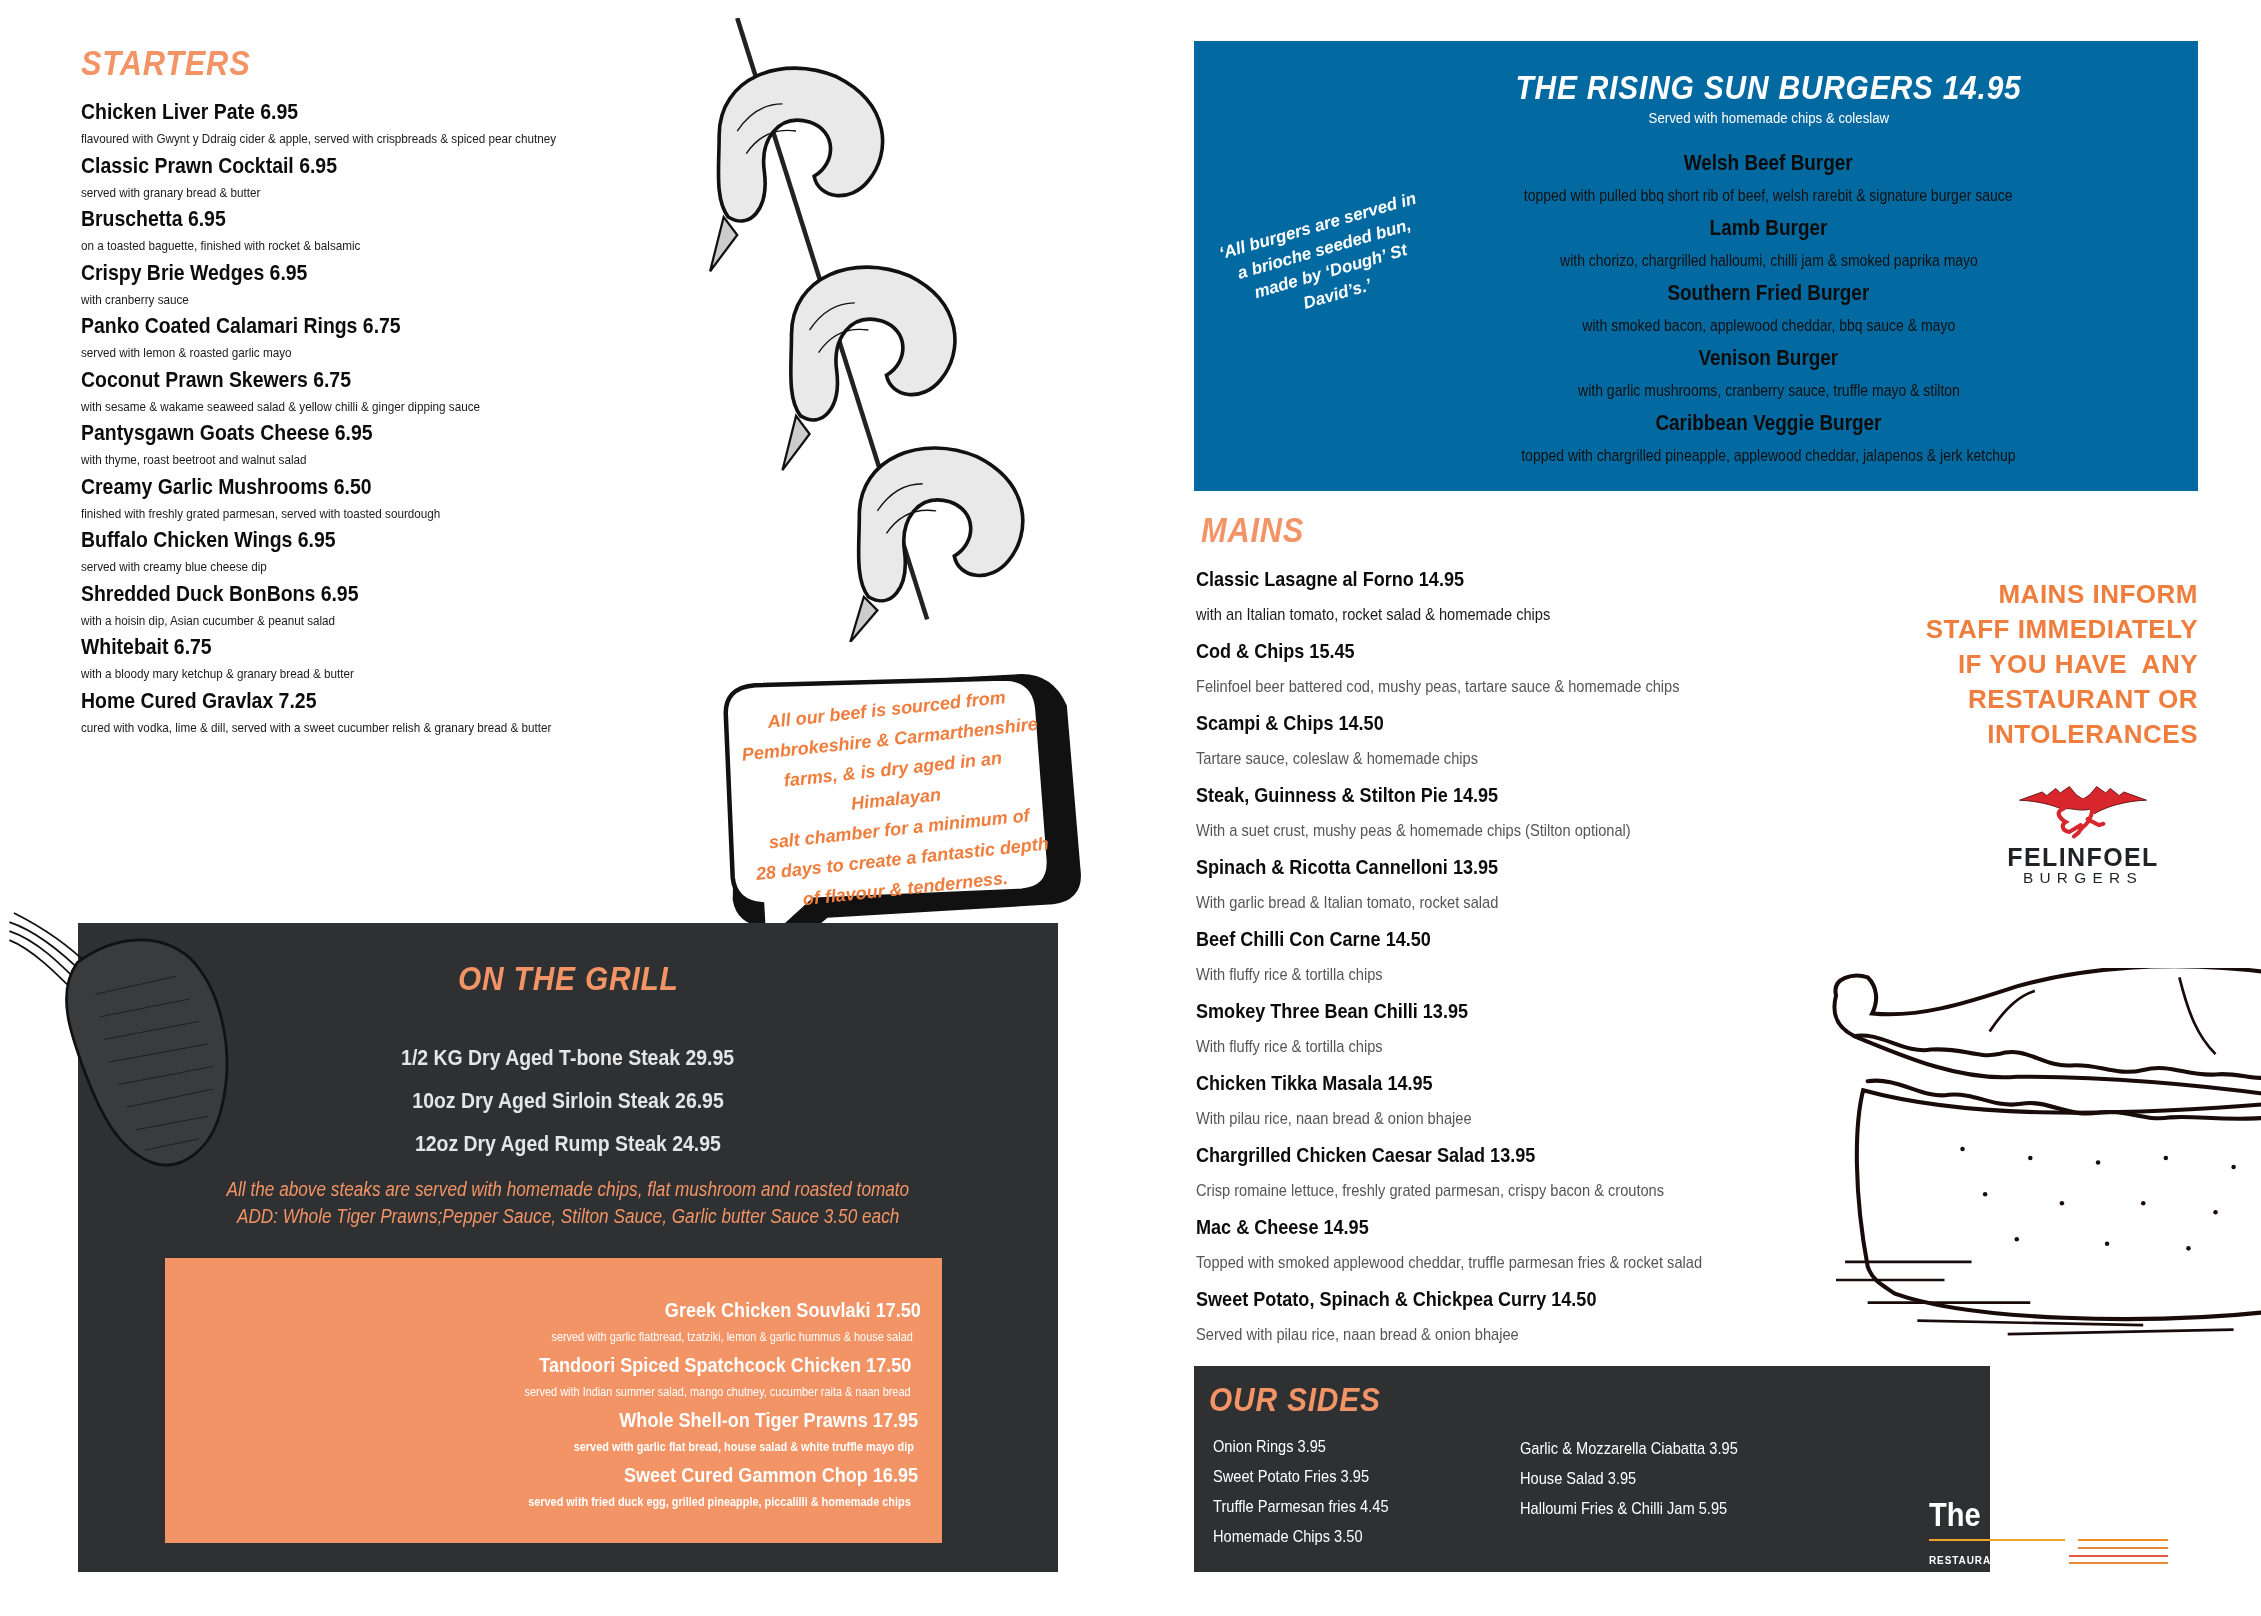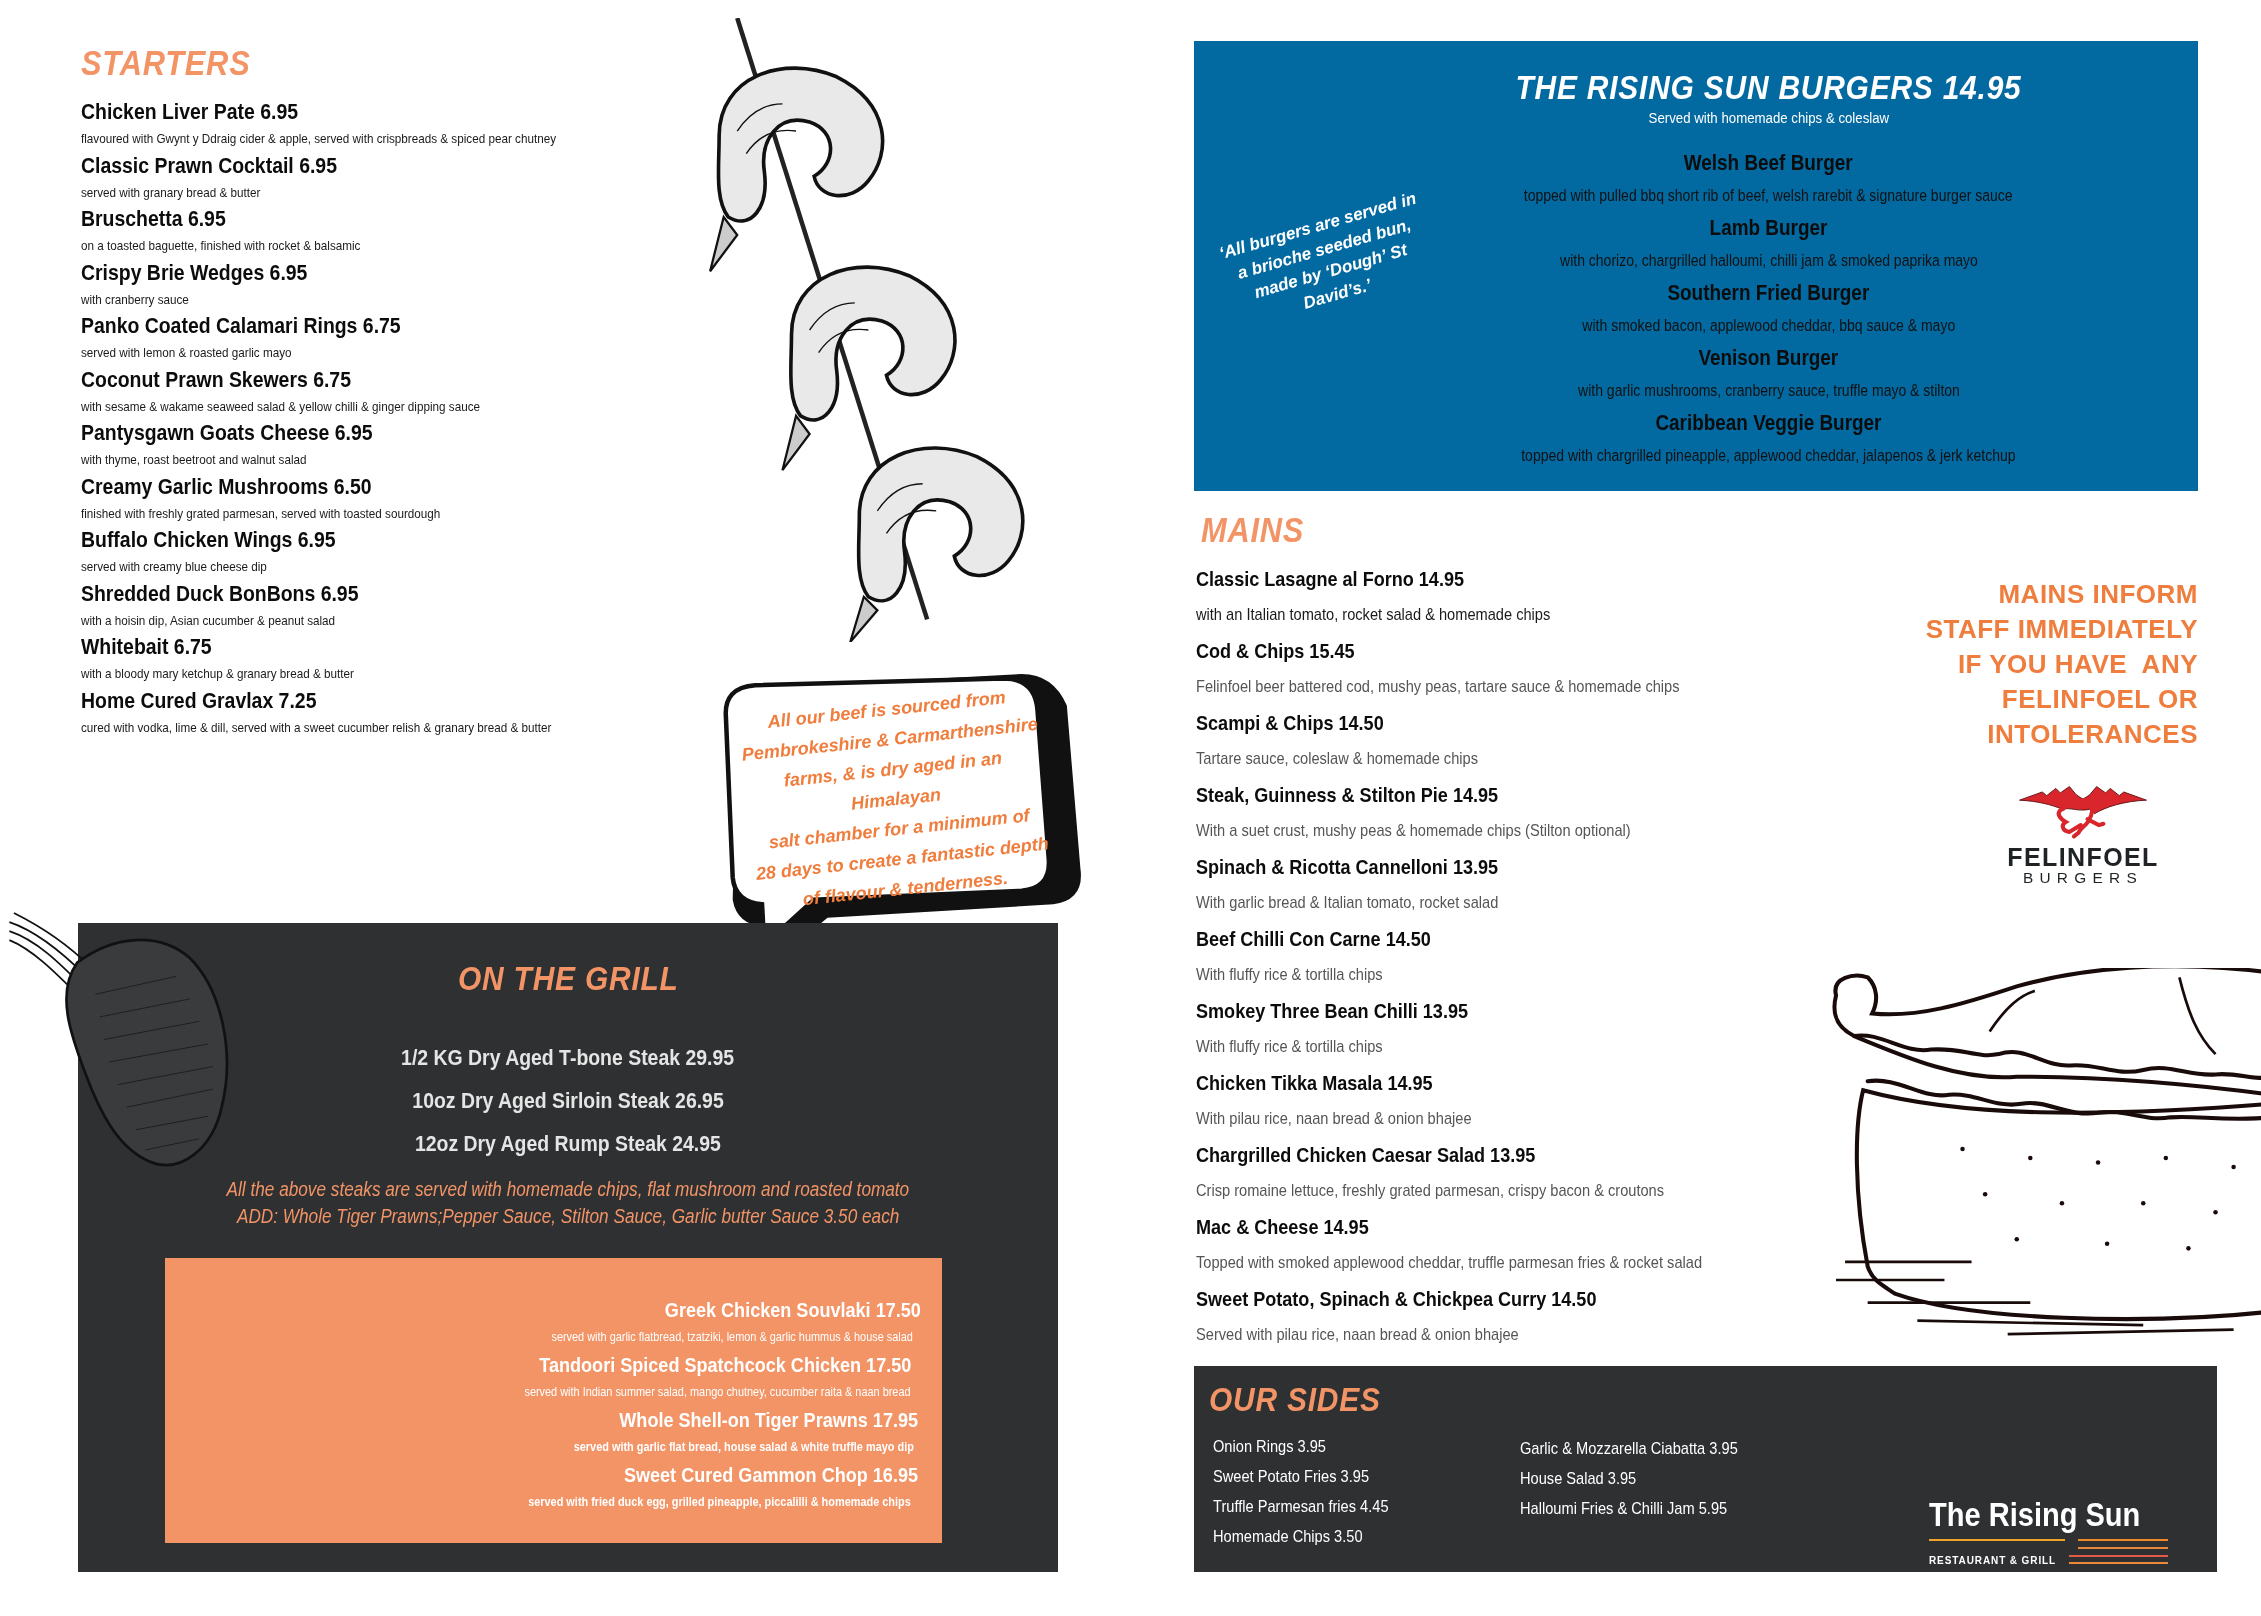--- a/index.html
+++ b/index.html
@@ -78,21 +78,21 @@
 
   
   #felinfoel { left:1981px; top:782px; width:204px; text-align:center; }
   #felinfoel-name { font-size:25px; font-weight:700; color:#1f2326; letter-spacing:1.4px; }
   #felinfoel-sub { font-size:15.4px; color:#1f2326; letter-spacing:6.3px; margin-top:-2.7px; }
 
   
   #pie-art { left:1827px; top:968px; width:445px; height:371px; }
 
   
-  #sides-panel { left:1194px; top:1366px; width:1000px; height:206px; background:#2e3032;padding-left:23px; }
+  #sides-panel { left:1194px; top:1366px; width:796px; height:206px; background:#2e3032; }
   #sides-title { left:14.5px; top:13.6px; font-size:34px; }
   .sides-col { top:66px; color:#fff; font-size:17px; line-height:30px; }
   .sides-col div span { display:inline-block; transform:scaleX(0.86); transform-origin:left center; white-space:nowrap; }
   #sides-col-1 { left:19px; }
   #sides-col-2 { left:326px; top:68px; }
   #rising-logo { left:735px; top:131px; width:244px; }
   #rising-name { color:#fff; font-size:33px; font-weight:700; line-height:36px; white-space:nowrap;
                  transform:scaleX(0.88); transform-origin:left center; }
   #rising-sub { color:#fff; font-size:10px; font-weight:700; letter-spacing:0.9px; margin-top:6.3px; }
   .rl { position:absolute; height:1.8px; }
@@ -296,21 +296,21 @@
   <div>
       <div class="mn-name">Sweet Potato, Spinach &amp; Chickpea Curry 14.50</div>
       <div class="mn-desc">Served with pilau rice, naan bread &amp; onion bhajee</div>
     </div>
 </div>
 
 <div id="allergy" class="abs">
   <div>MAINS INFORM</div>
   <div>STAFF IMMEDIATELY</div>
   <div style="white-space:pre">IF YOU HAVE  ANY</div>
-  <div>FELINFOEL OR</div>
+  <div>RESTAURANT OR</div>
   <div>INTOLERANCES</div>
 </div>
 
 <div id="felinfoel" class="abs">
   <svg width="136" height="59" viewBox="0 0 300 130">
     <path d="M10,40 L60,22 L70,30 L90,14 L100,24 L120,10 L135,28 L150,38 L165,28 L180,10 L200,24 L210,14 L230,30 L240,22 L290,40 C240,42 200,55 175,70 L165,60 C140,66 120,55 105,60 C80,50 50,42 10,40 Z" fill="#d8262c" stroke="#5a0f10" stroke-width="2"></path>
     <path d="M150,40 C170,45 175,60 165,80 C160,95 145,100 140,112 L130,120 M160,82 L185,95 L195,92 M145,95 L120,110 C105,108 100,95 112,88 C98,80 92,70 100,62 L108,58" fill="none" stroke="#d8262c" stroke-width="9" stroke-linecap="round"></path>
     <circle cx="170" cy="38" r="7" fill="#d8262c"></circle>
   </svg>
   <div id="felinfoel-name">FELINFOEL</div>

